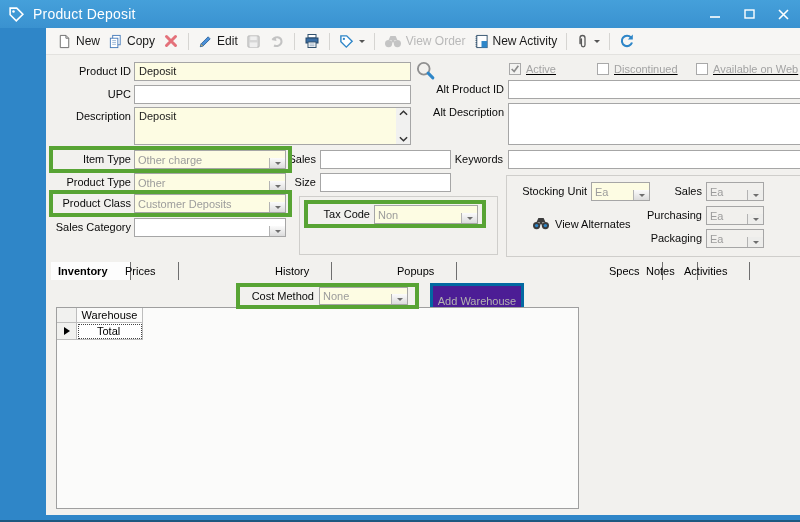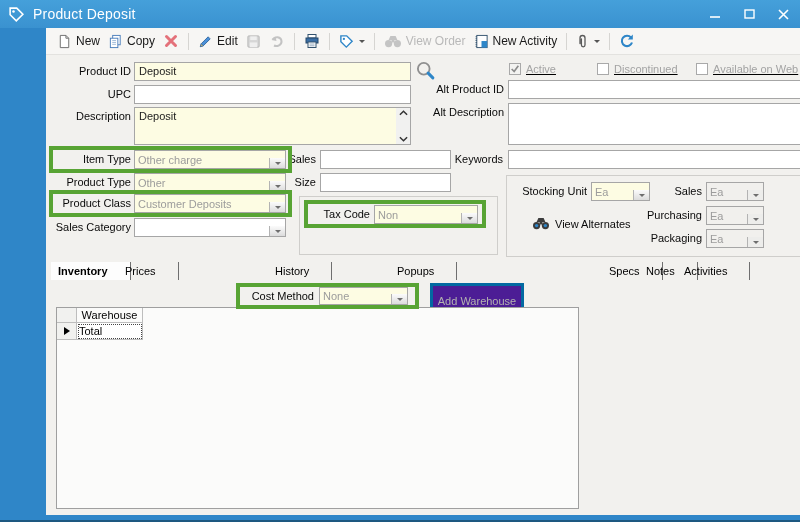--- a/index.html
+++ b/index.html
@@ -56,21 +56,21 @@
   .tab.active { font-weight:bold; background:#fdfdfd; }
 
   
   .btn-dis { position:absolute; height:36px; border:3px solid #0369a1; background:#4c1d95;
     color:#b3b2af; font-size:11px; display:flex; align-items:center; justify-content:center; }
   .grid-panel { position:absolute; left:10px; top:252px; width:523px; height:202px;
     background:#fbfbfa; border:1px solid #9f9f9f; }
   .gcell { position:absolute; border-right:1px solid #bdbdbd; border-bottom:1px solid #bdbdbd;
     font-size:11px; display:flex; align-items:center; }
   .gsel { background:#f1f1ef; justify-content:center; }
-  .gtotal { background:#fff; outline:1px dotted #444; outline-offset:-2px; padding-left:2px; color:#000; }
+  .gtotal { background:#fff; outline:1px dotted #444; outline-offset:-2px; padding-left:20px; color:#000; }
   .tri-right { width:0; height:0; border-left:6px solid #000; border-top:4px solid transparent; border-bottom:4px solid transparent; }
 </style>
 </head>
 <body>
 
 <div class="window">
 
   <div class="titlebar">
     <span class="title-icon">
       <svg width="17" height="17" viewBox="0 0 16 16">

